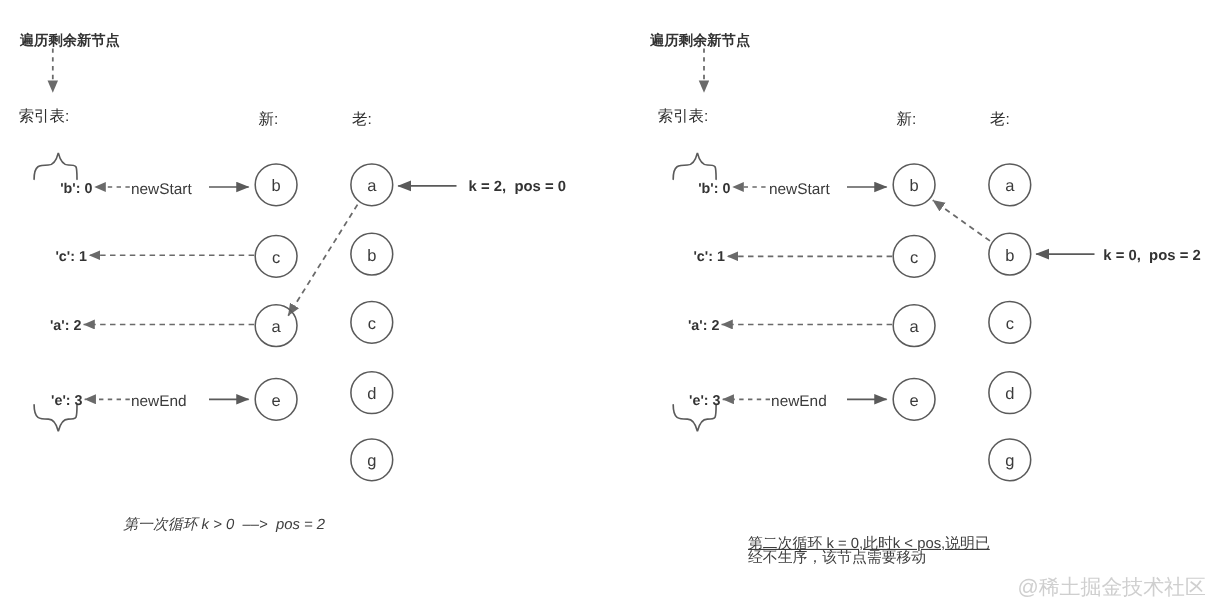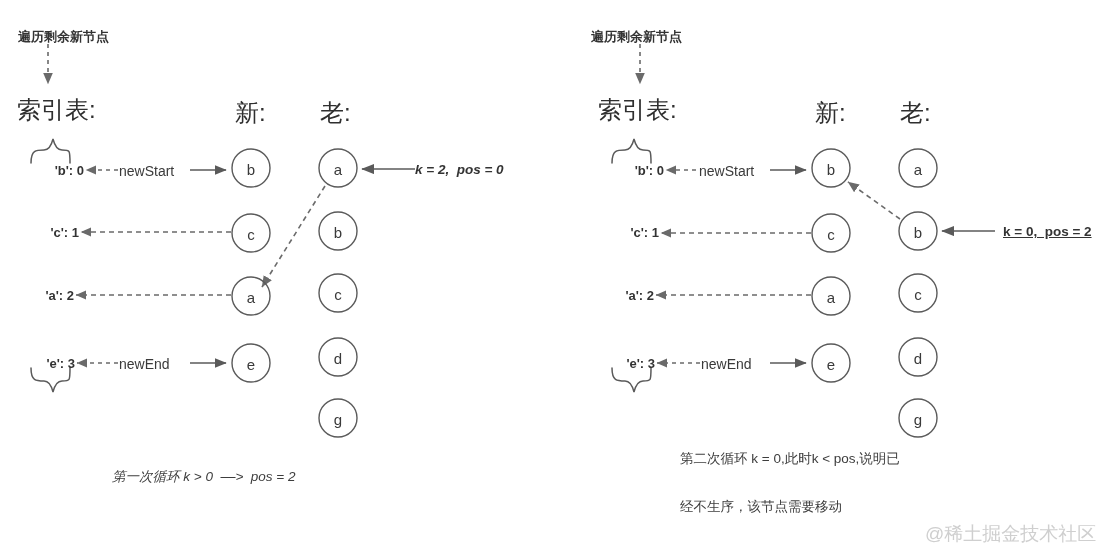--- a/index.html
+++ b/index.html
@@ -27,21 +27,21 @@
     width: 1120px;
     height: 552px;
     pointer-events: none;
   }
   .txt {
     position: absolute;
     white-space: pre;
     line-height: 1;
   }
   .cjk-head {
-    font-size: 24px;
+    font-size: 14px;
     color: #2f2f2f;
     font-family: "Liberation Sans", "DejaVu Sans", sans-serif;
   }
   .cjk-note {
     font-size: 13px;
     color: #333333;
     font-weight: bold;
   }
   .cjk-cap {
     font-size: 13.5px;
@@ -192,21 +192,21 @@
   <div class="node-letter" style="left:232px; top:227px; width:38px;">c</div>
   <div class="node-letter" style="left:232px; top:290px; width:38px;">a</div>
   <div class="node-letter" style="left:232px; top:357px; width:38px;">e</div>
 
   <div class="node-letter" style="left:319px; top:162px; width:38px;">a</div>
   <div class="node-letter" style="left:319px; top:225px; width:38px;">b</div>
   <div class="node-letter" style="left:319px; top:287px; width:38px;">c</div>
   <div class="node-letter" style="left:319px; top:351px; width:38px;">d</div>
   <div class="node-letter" style="left:319px; top:412px; width:38px;">g</div>
 
-  <div class="txt kpos" style="left:415px; top:163px;font-style:italic;">k = 2,  pos = 0</div>
+  <div class="txt kpos" style="left:426px; top:163px;">k = 2,  pos = 0</div>
 
   <div class="txt cjk-cap" style="left:112px; top:467px;font-style:italic;">第一次循环 k &gt; 0  ––&gt;  pos = 2</div>
 
   <div class="txt cjk-note" style="left:591px; top:30px;">遍历剩余新节点</div>
 
   <div class="txt cjk-head" style="left:598px; top:98px;">索引表:</div>
 
   <div class="txt cjk-head" style="left:815px; top:101px;">新:</div>
 
   <div class="txt cjk-head" style="left:900px; top:101px;">老:</div>
@@ -223,20 +223,20 @@
   <div class="node-letter" style="left:812px; top:227px; width:38px;">c</div>
   <div class="node-letter" style="left:812px; top:290px; width:38px;">a</div>
   <div class="node-letter" style="left:812px; top:357px; width:38px;">e</div>
 
   <div class="node-letter" style="left:899px; top:162px; width:38px;">a</div>
   <div class="node-letter" style="left:899px; top:225px; width:38px;">b</div>
   <div class="node-letter" style="left:899px; top:287px; width:38px;">c</div>
   <div class="node-letter" style="left:899px; top:351px; width:38px;">d</div>
   <div class="node-letter" style="left:899px; top:412px; width:38px;">g</div>
 
-  <div class="txt kpos" style="left:1003px; top:225px;text-decoration:underline;">k = 0,  pos = 2</div>
-
-  <div class="txt cjk-cap" style="left:680px; top:449px;">第二次循环 k = 0,此时k &lt; pos,说明已</div>
+  <div class="txt kpos" style="left:1003px; top:225px;">k = 0,  pos = 2</div>
+
+  <div class="txt cjk-cap" style="left:680px; top:484px;text-decoration:underline;">第二次循环 k = 0,此时k &lt; pos,说明已</div>
   <div class="txt cjk-cap" style="left:680px; top:497px;">经不生序，该节点需要移动</div>
 
   <div class="watermark" style="left:925px; top:521px;">@稀土掘金技术社区</div>
 
 </div>
 
 </body></html>

